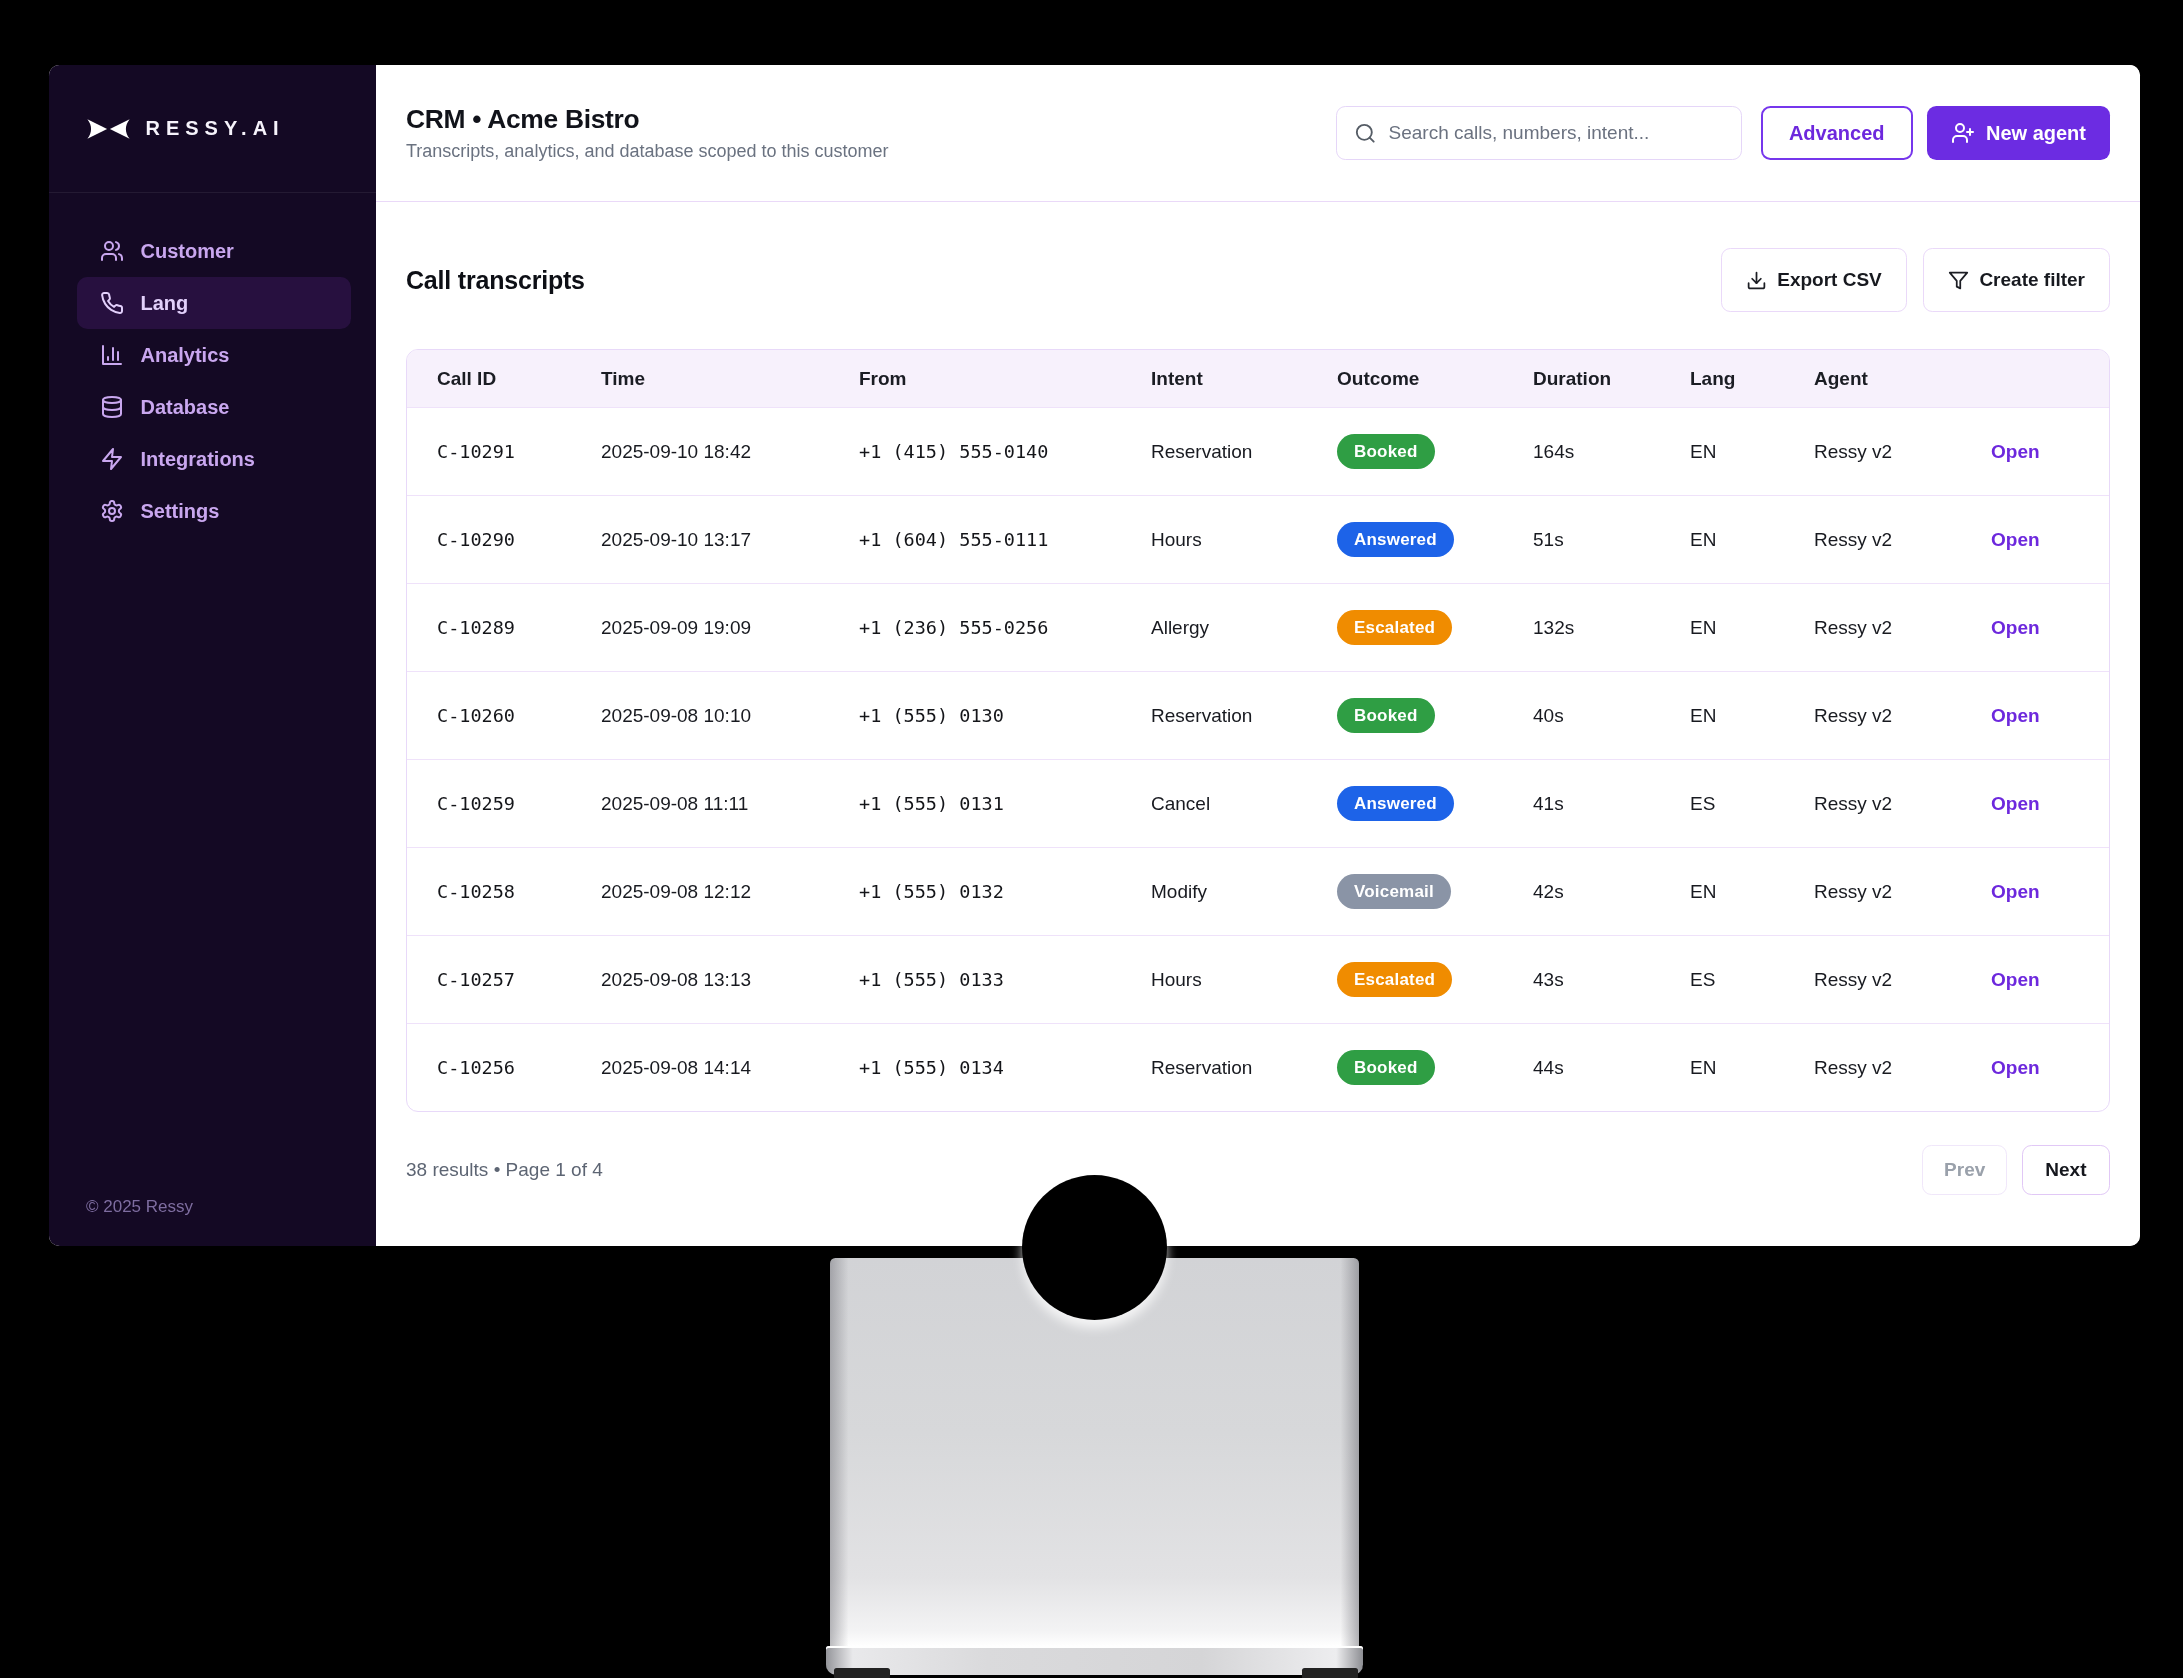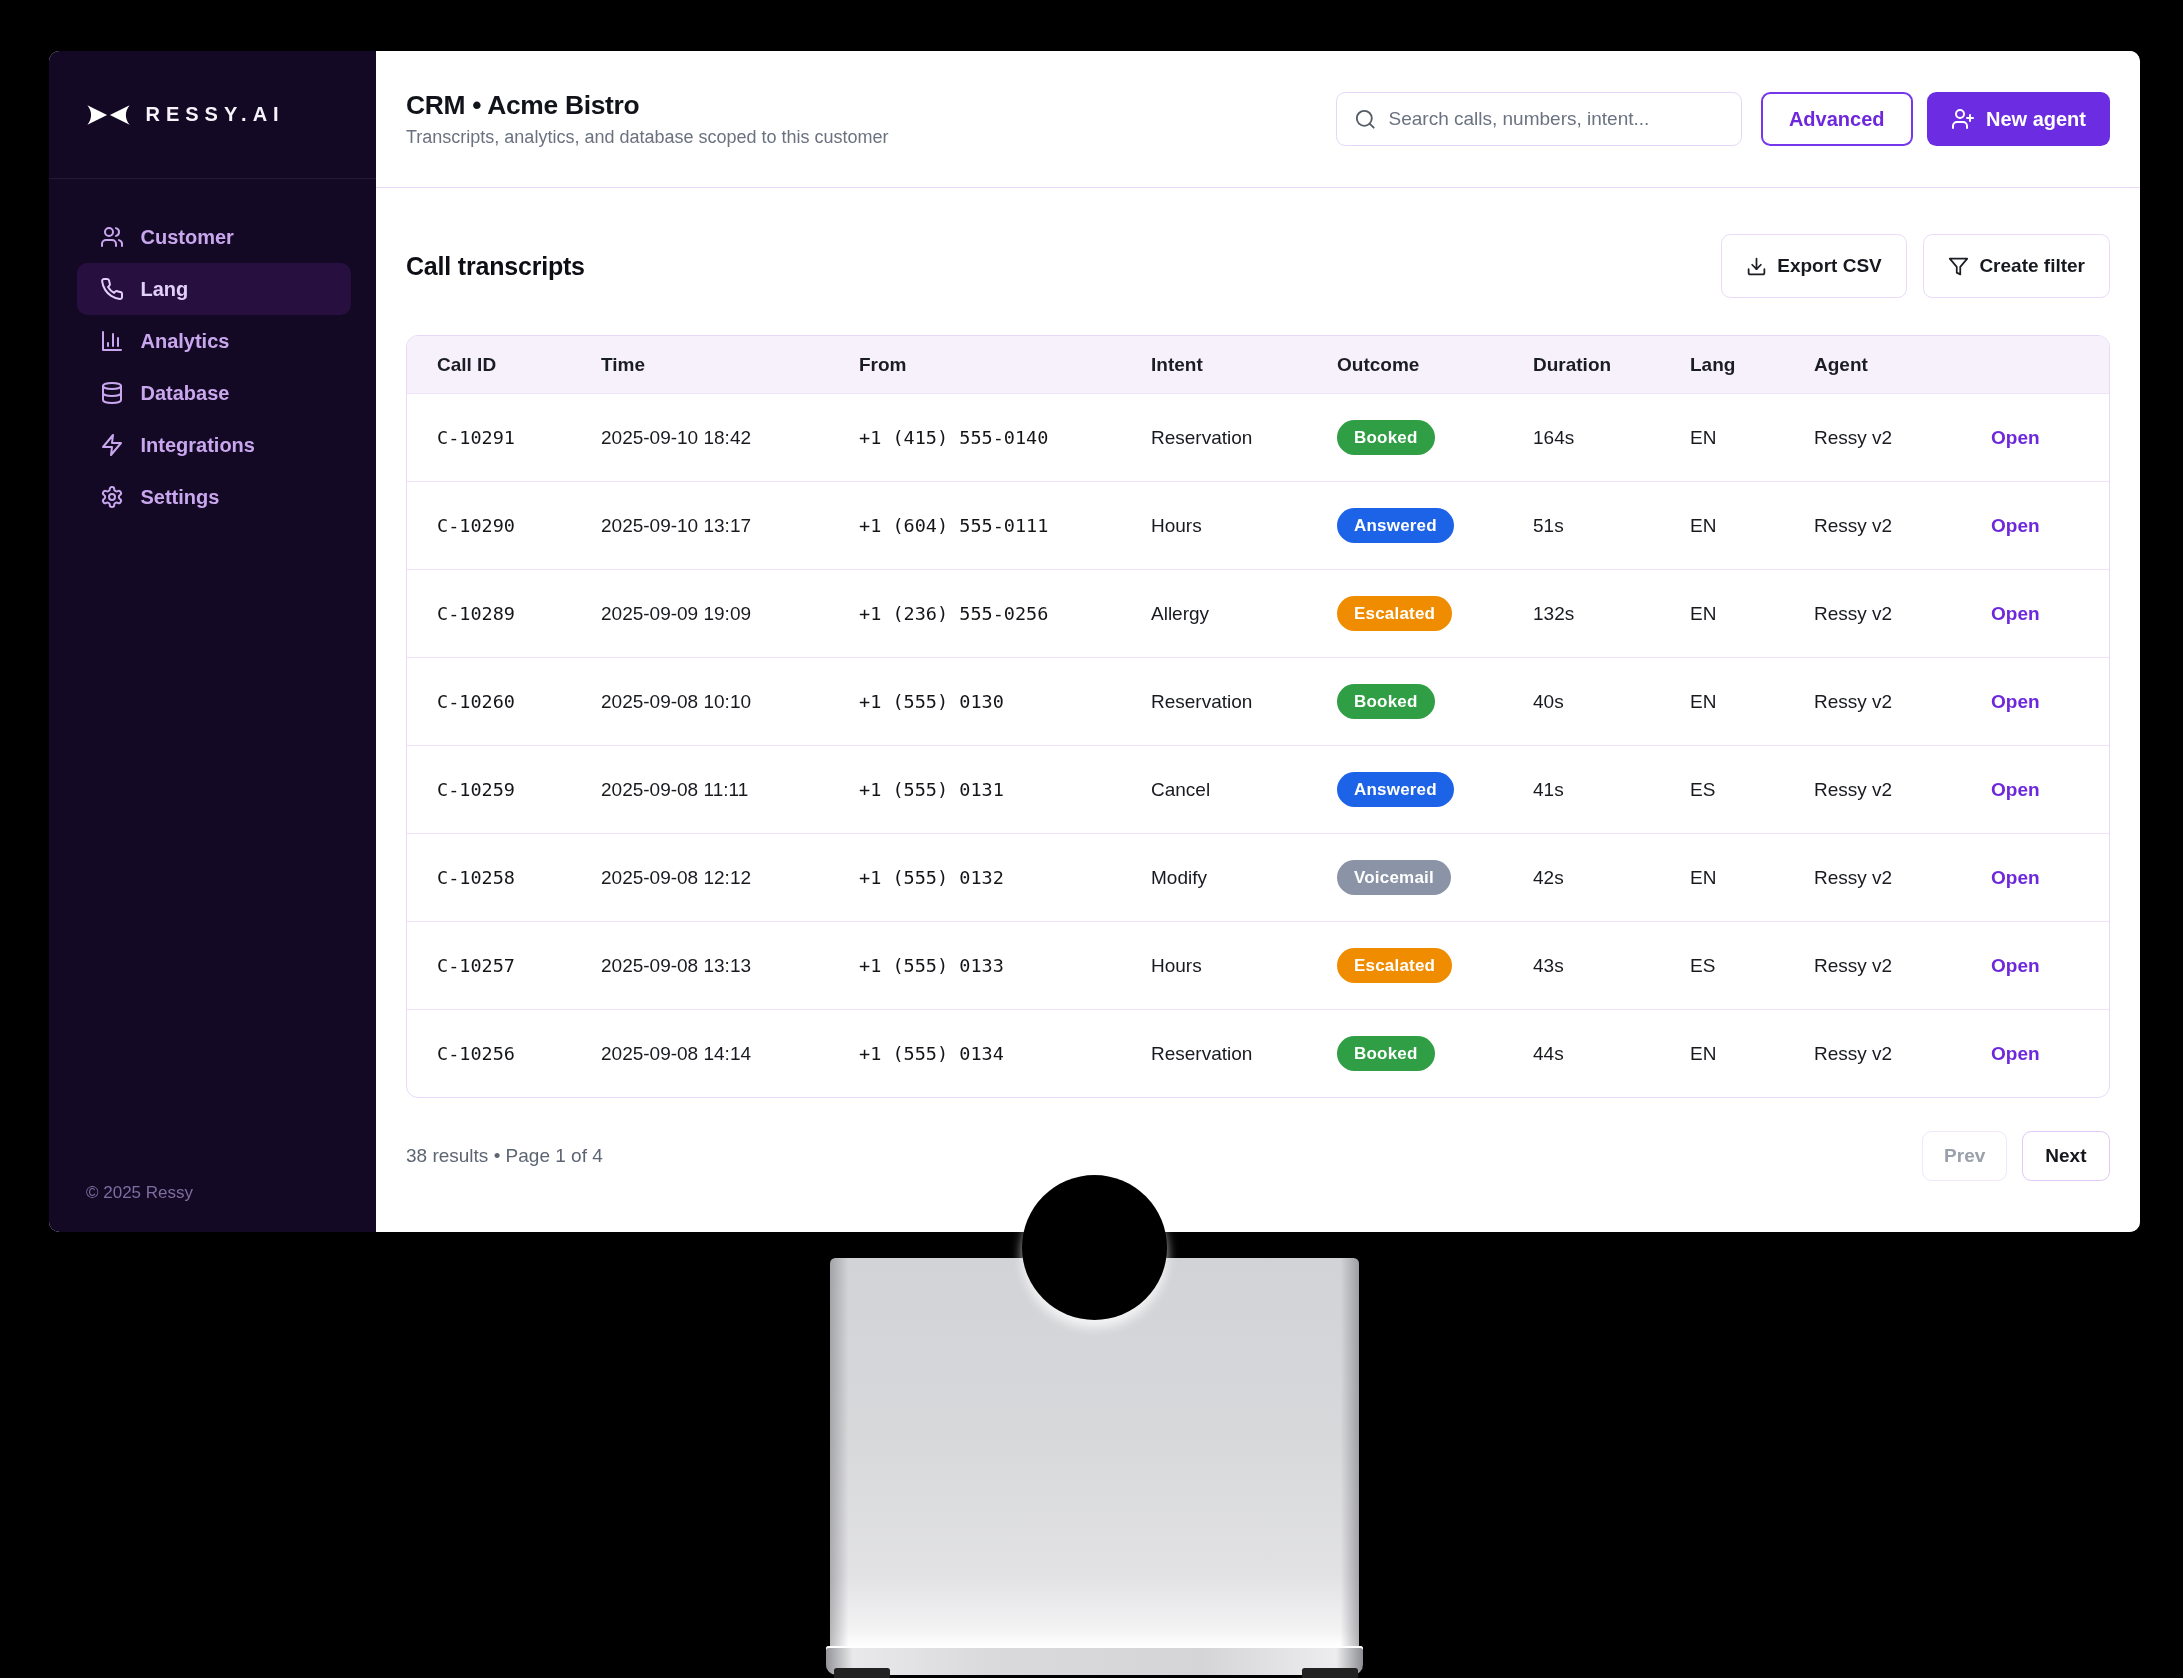--- a/index.html
+++ b/index.html
@@ -1,21 +1,21 @@
 <!DOCTYPE html>
 <html style="--accent: #6d28dd; --accent-bg: #6c2ce2;font-size:10.6px"><head>
 <meta charset="utf-8">
 <style>
   * { margin:0; padding:0; box-sizing:border-box; }
   html,body { background:#000; }
   body { font-family:"Liberation Sans", sans-serif; -webkit-font-smoothing:antialiased; }
   .screen { position:relative; width:2183px; height:1679px; background:#000; overflow:hidden; }
 
   
-  .window { position:absolute; left:49px; top:51px; width:2091px; height:1181px;
+  .window { position:absolute; left:49px; top:65px; width:2091px; height:1181px;
             border-radius:10.6px; overflow:hidden; display:flex; background:#fff; }
 
   
   .sidebar { width:327px; background:#140924; display:flex; flex-direction:column; flex-shrink:0; }
   .side-head { height:128px; border-bottom:1.3px solid rgba(255,255,255,0.07);
                display:flex; align-items:center; padding-left:37px; gap:14.5px; }
   .logo-mark { width:45px; height:24px; display:block; }
   .logo-text { color:#f6f3fb; font-size:20px; font-weight:600; letter-spacing:6px; }
   .nav { padding:32px 25px 0 28px; }
   .nav-item { height:52px; border-radius:10.6px; display:flex; align-items:center; gap:17px;

